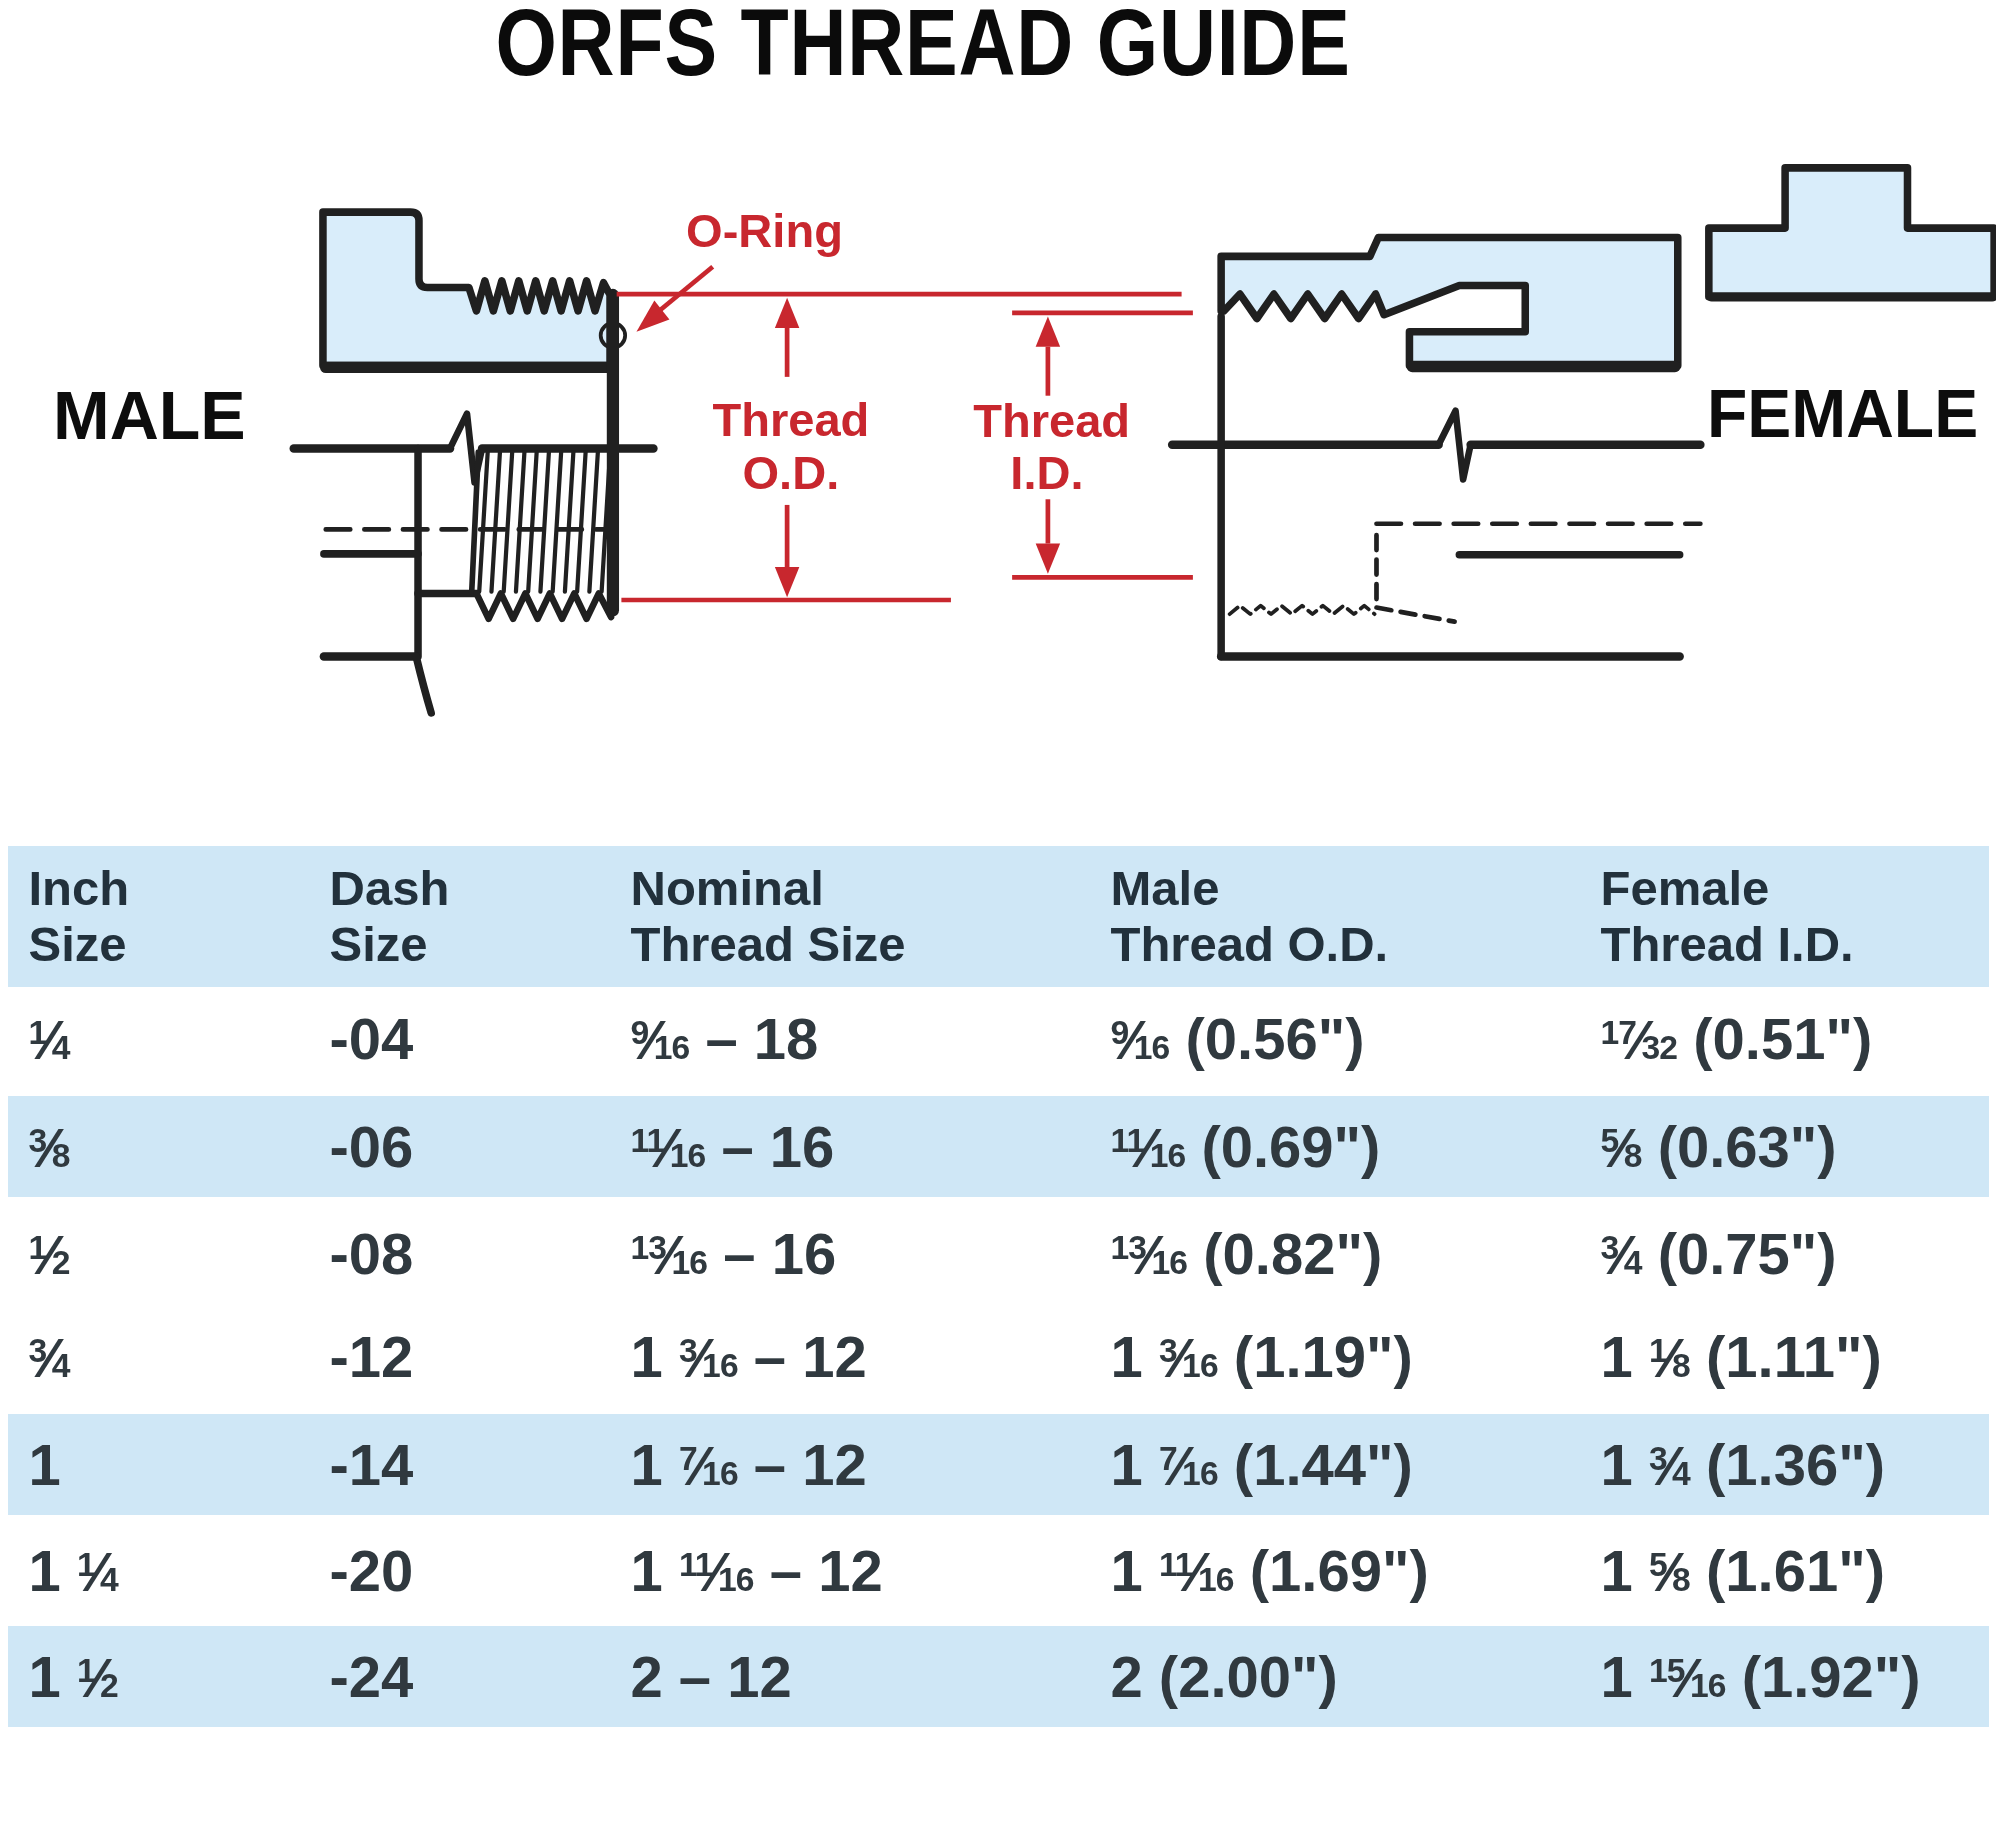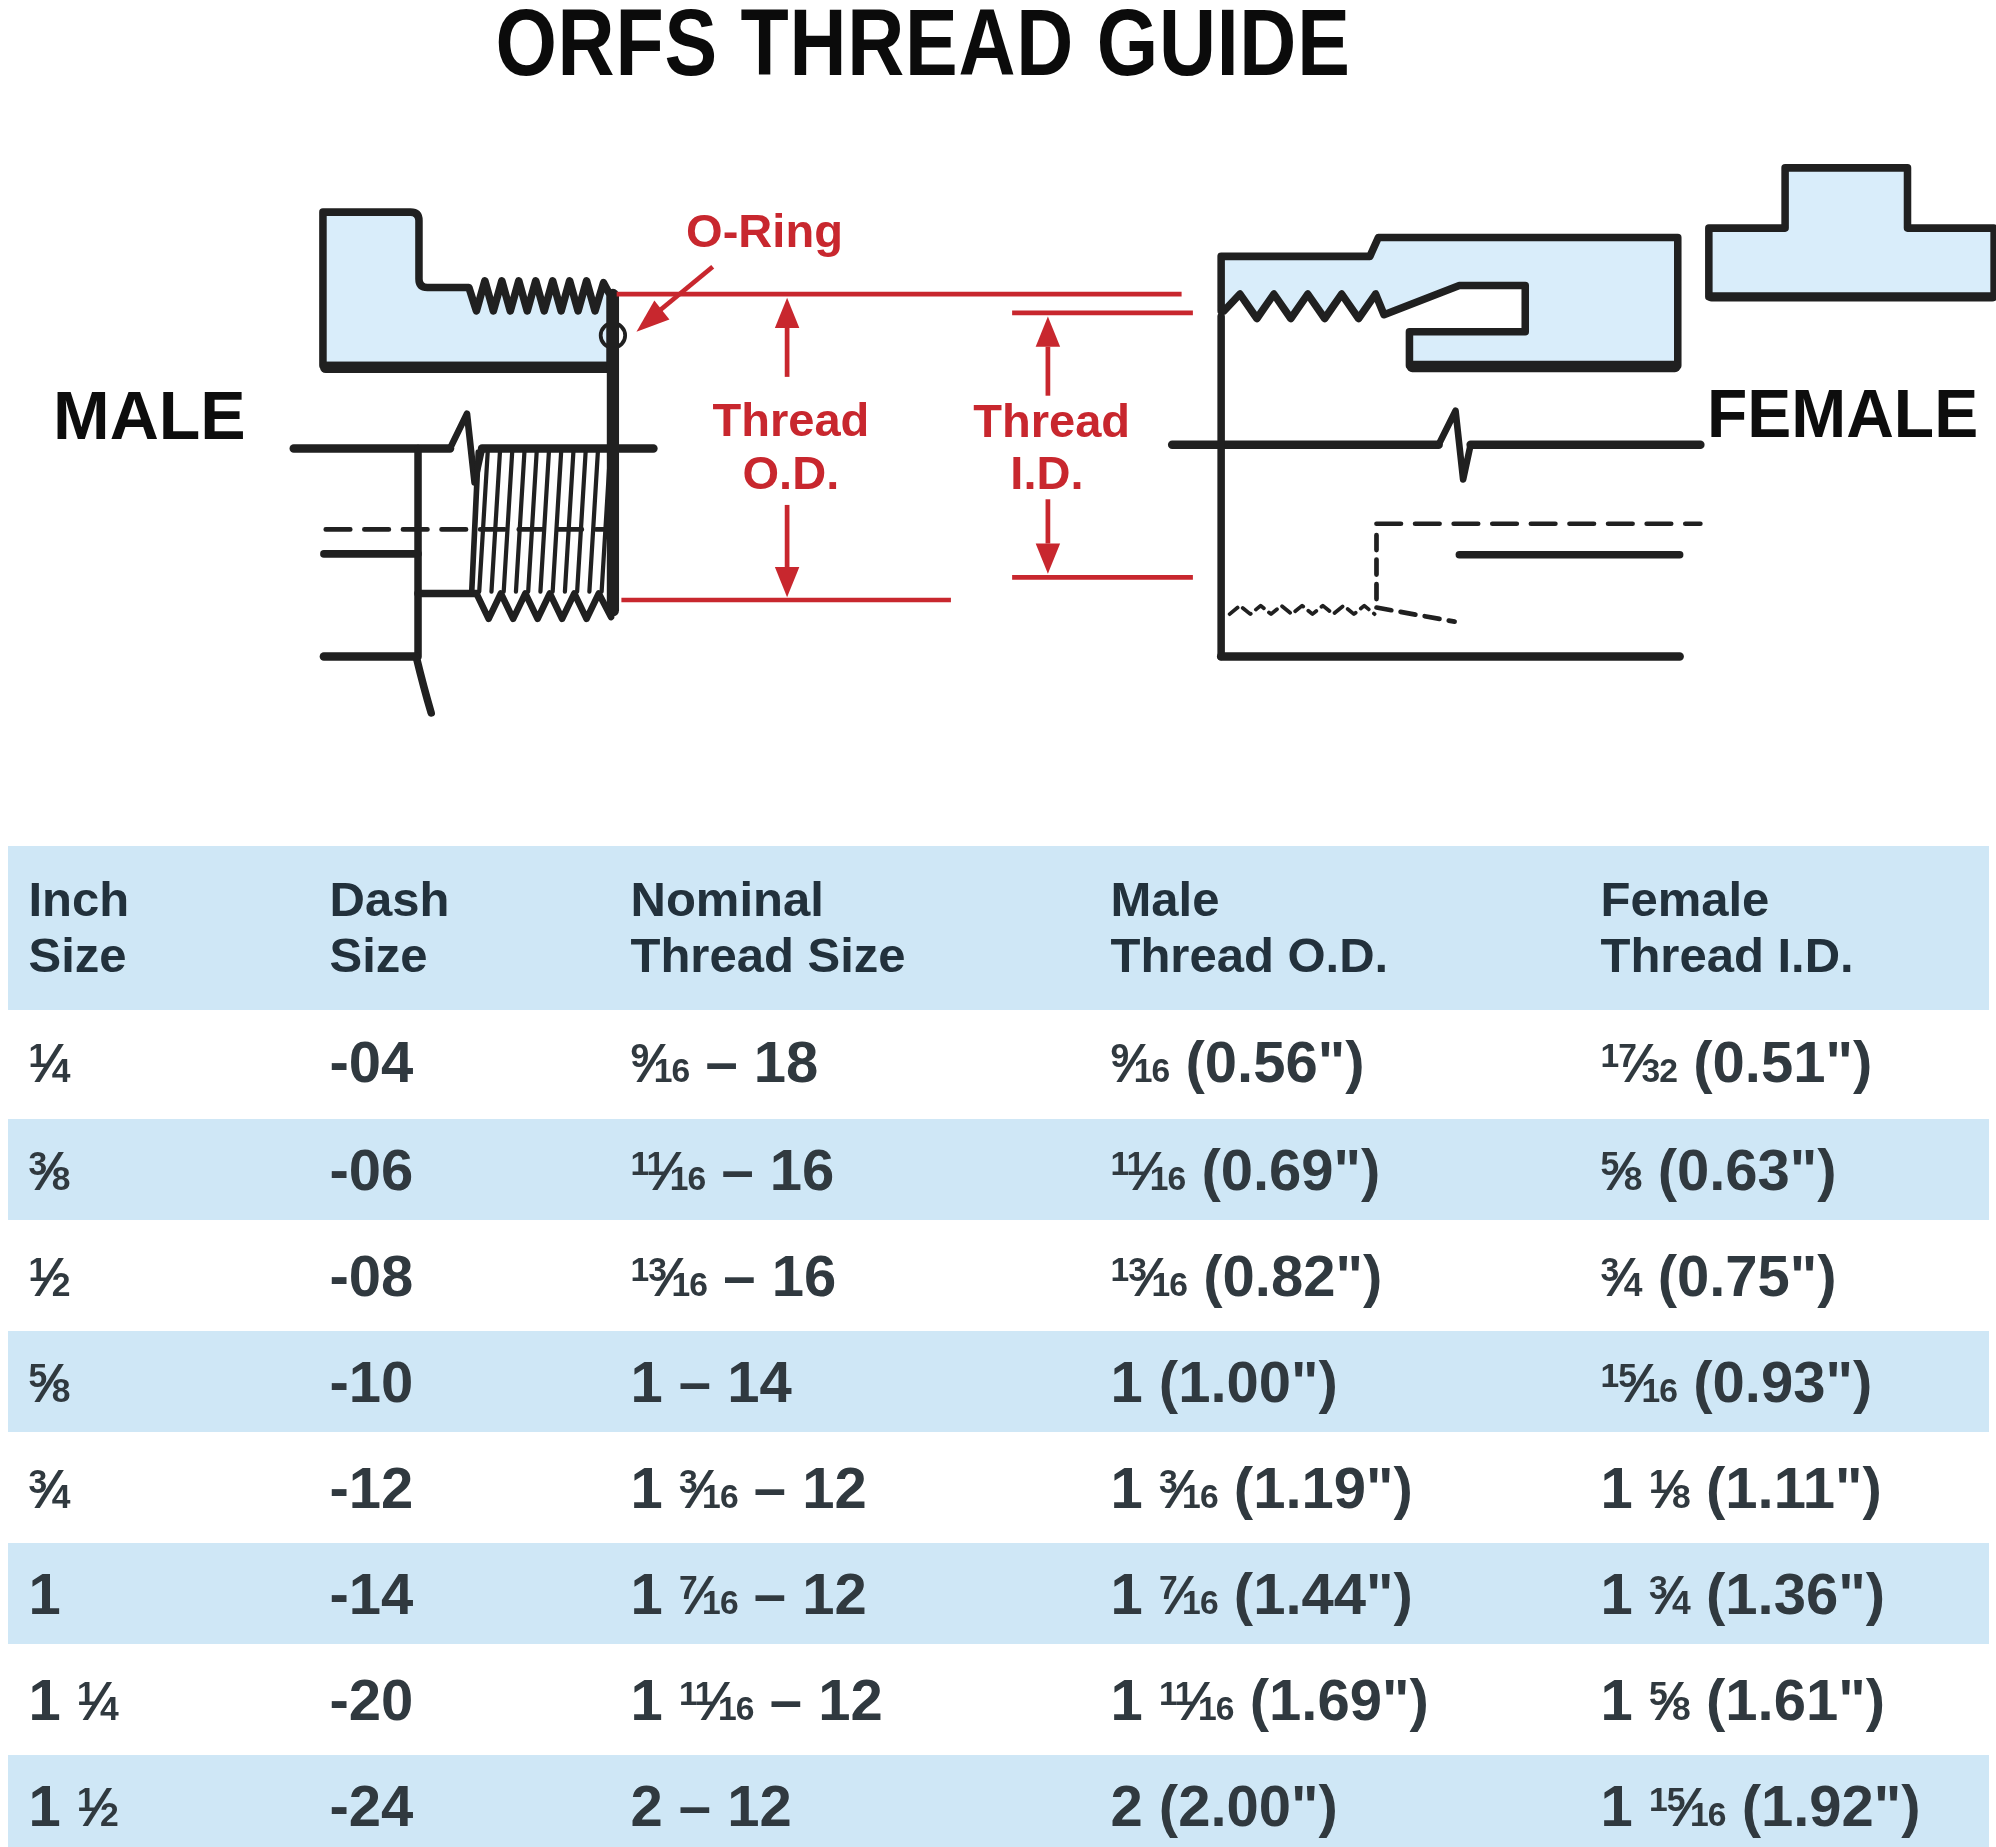--- a/index.html
+++ b/index.html
@@ -32,21 +32,21 @@
   .fillb{fill:var(--diagram_fill);}
   .red{stroke:var(--annotation_red);fill:none;stroke-linecap:butt;}
   .redf{fill:var(--annotation_red);stroke:none;}
   text.redt{fill:var(--annotation_red);font-family:"Liberation Sans",sans-serif;
             font-size:50px;font-weight:700;}
 
   
   .spec-table{position:absolute;top:846px;left:7.5px;width:1981px;border-collapse:collapse;
               table-layout:fixed;}
   .spec-table th,.spec-table td{padding:0 0 0 21px;text-align:left;vertical-align:middle;}
-  .spec-table thead tr{height:164px;background:var(--table_band);margin-top:29px;}
+  .spec-table thead tr{height:141px;background:var(--table_band);margin-top:29px;}
   .spec-table th{font-size:49px;line-height:1.14;font-weight:700;color:var(--header_text);
                  white-space:pre-line;}
   .spec-table tbody tr{height:106px;}
   .spec-table tbody tr.band{background:var(--table_band);
                  border-top:5.6px solid #fff;border-bottom:5.6px solid #fff;padding-left:20px;}
   .spec-table td{font-size:58px;font-weight:600;color:var(--cell_text);white-space:nowrap;}
   .fr{white-space:nowrap;}
   .fn{font-size:.58em;vertical-align:.46em;letter-spacing:-0.9px;}
   .fsl{font-size:.95em;margin:0 -1.9px;}
   .fd{font-size:.58em;vertical-align:0;letter-spacing:-0.9px;}
@@ -191,27 +191,20 @@
         <td class="js-frac"><span class="fr"><span class="fn">11</span><span class="fsl">⁄</span><span class="fd">16</span></span> (0.69")</td>
         <td class="js-frac"><span class="fr"><span class="fn">5</span><span class="fsl">⁄</span><span class="fd">8</span></span> (0.63")</td>
       </tr>
       <tr>
         <td class="js-frac"><span class="fr"><span class="fn">1</span><span class="fsl">⁄</span><span class="fd">2</span></span></td>
         <td class="js-frac">-08</td>
         <td class="js-frac"><span class="fr"><span class="fn">13</span><span class="fsl">⁄</span><span class="fd">16</span></span> – 16</td>
         <td class="js-frac"><span class="fr"><span class="fn">13</span><span class="fsl">⁄</span><span class="fd">16</span></span> (0.82")</td>
         <td class="js-frac"><span class="fr"><span class="fn">3</span><span class="fsl">⁄</span><span class="fd">4</span></span> (0.75")</td>
       </tr>
-      <tr class="band">
-        <td class="js-frac"><span class="fr"><span class="fn">5</span><span class="fsl">⁄</span><span class="fd">8</span></span></td>
-        <td class="js-frac">-10</td>
-        <td class="js-frac">1 – 14</td>
-        <td class="js-frac">1 (1.00")</td>
-        <td class="js-frac"><span class="fr"><span class="fn">15</span><span class="fsl">⁄</span><span class="fd">16</span></span> (0.93")</td>
-      </tr>
       <tr>
         <td class="js-frac"><span class="fr"><span class="fn">3</span><span class="fsl">⁄</span><span class="fd">4</span></span></td>
         <td class="js-frac">-12</td>
         <td class="js-frac">1 <span class="fr"><span class="fn">3</span><span class="fsl">⁄</span><span class="fd">16</span></span> – 12</td>
         <td class="js-frac">1 <span class="fr"><span class="fn">3</span><span class="fsl">⁄</span><span class="fd">16</span></span> (1.19")</td>
         <td class="js-frac">1 <span class="fr"><span class="fn">1</span><span class="fsl">⁄</span><span class="fd">8</span></span> (1.11")</td>
       </tr>
       <tr class="band">
         <td class="js-frac">1</td>
         <td class="js-frac">-14</td>

